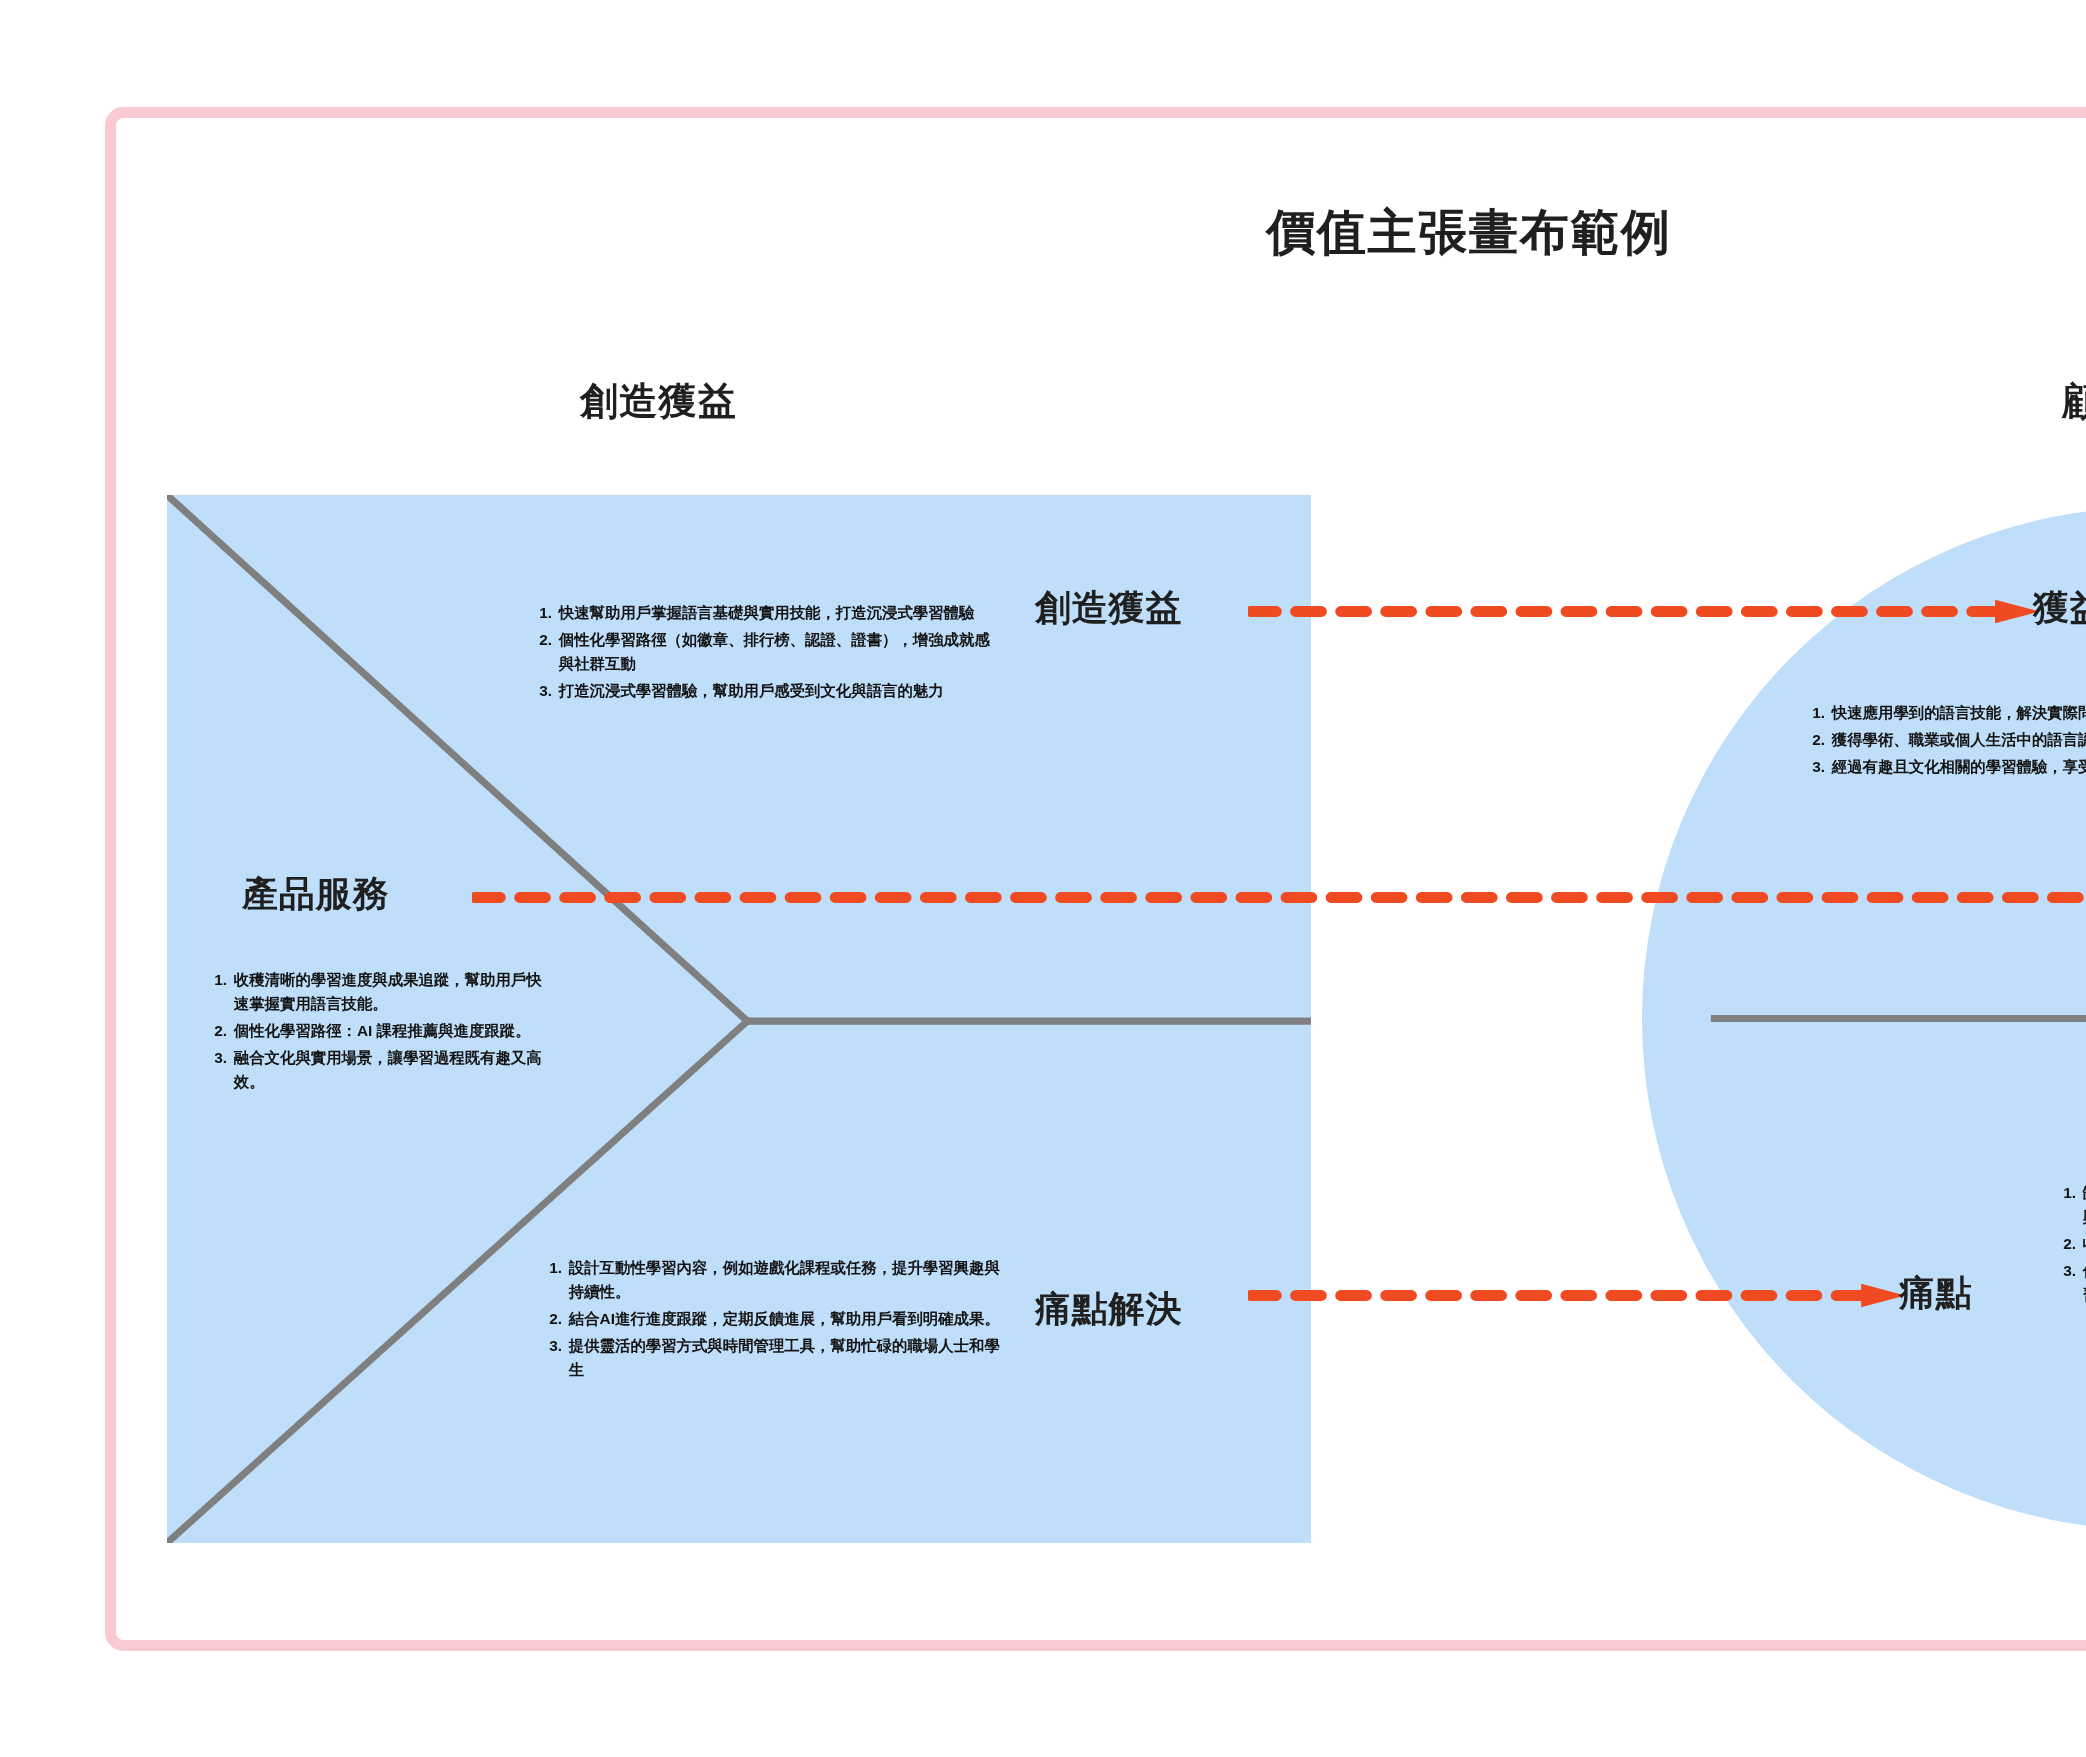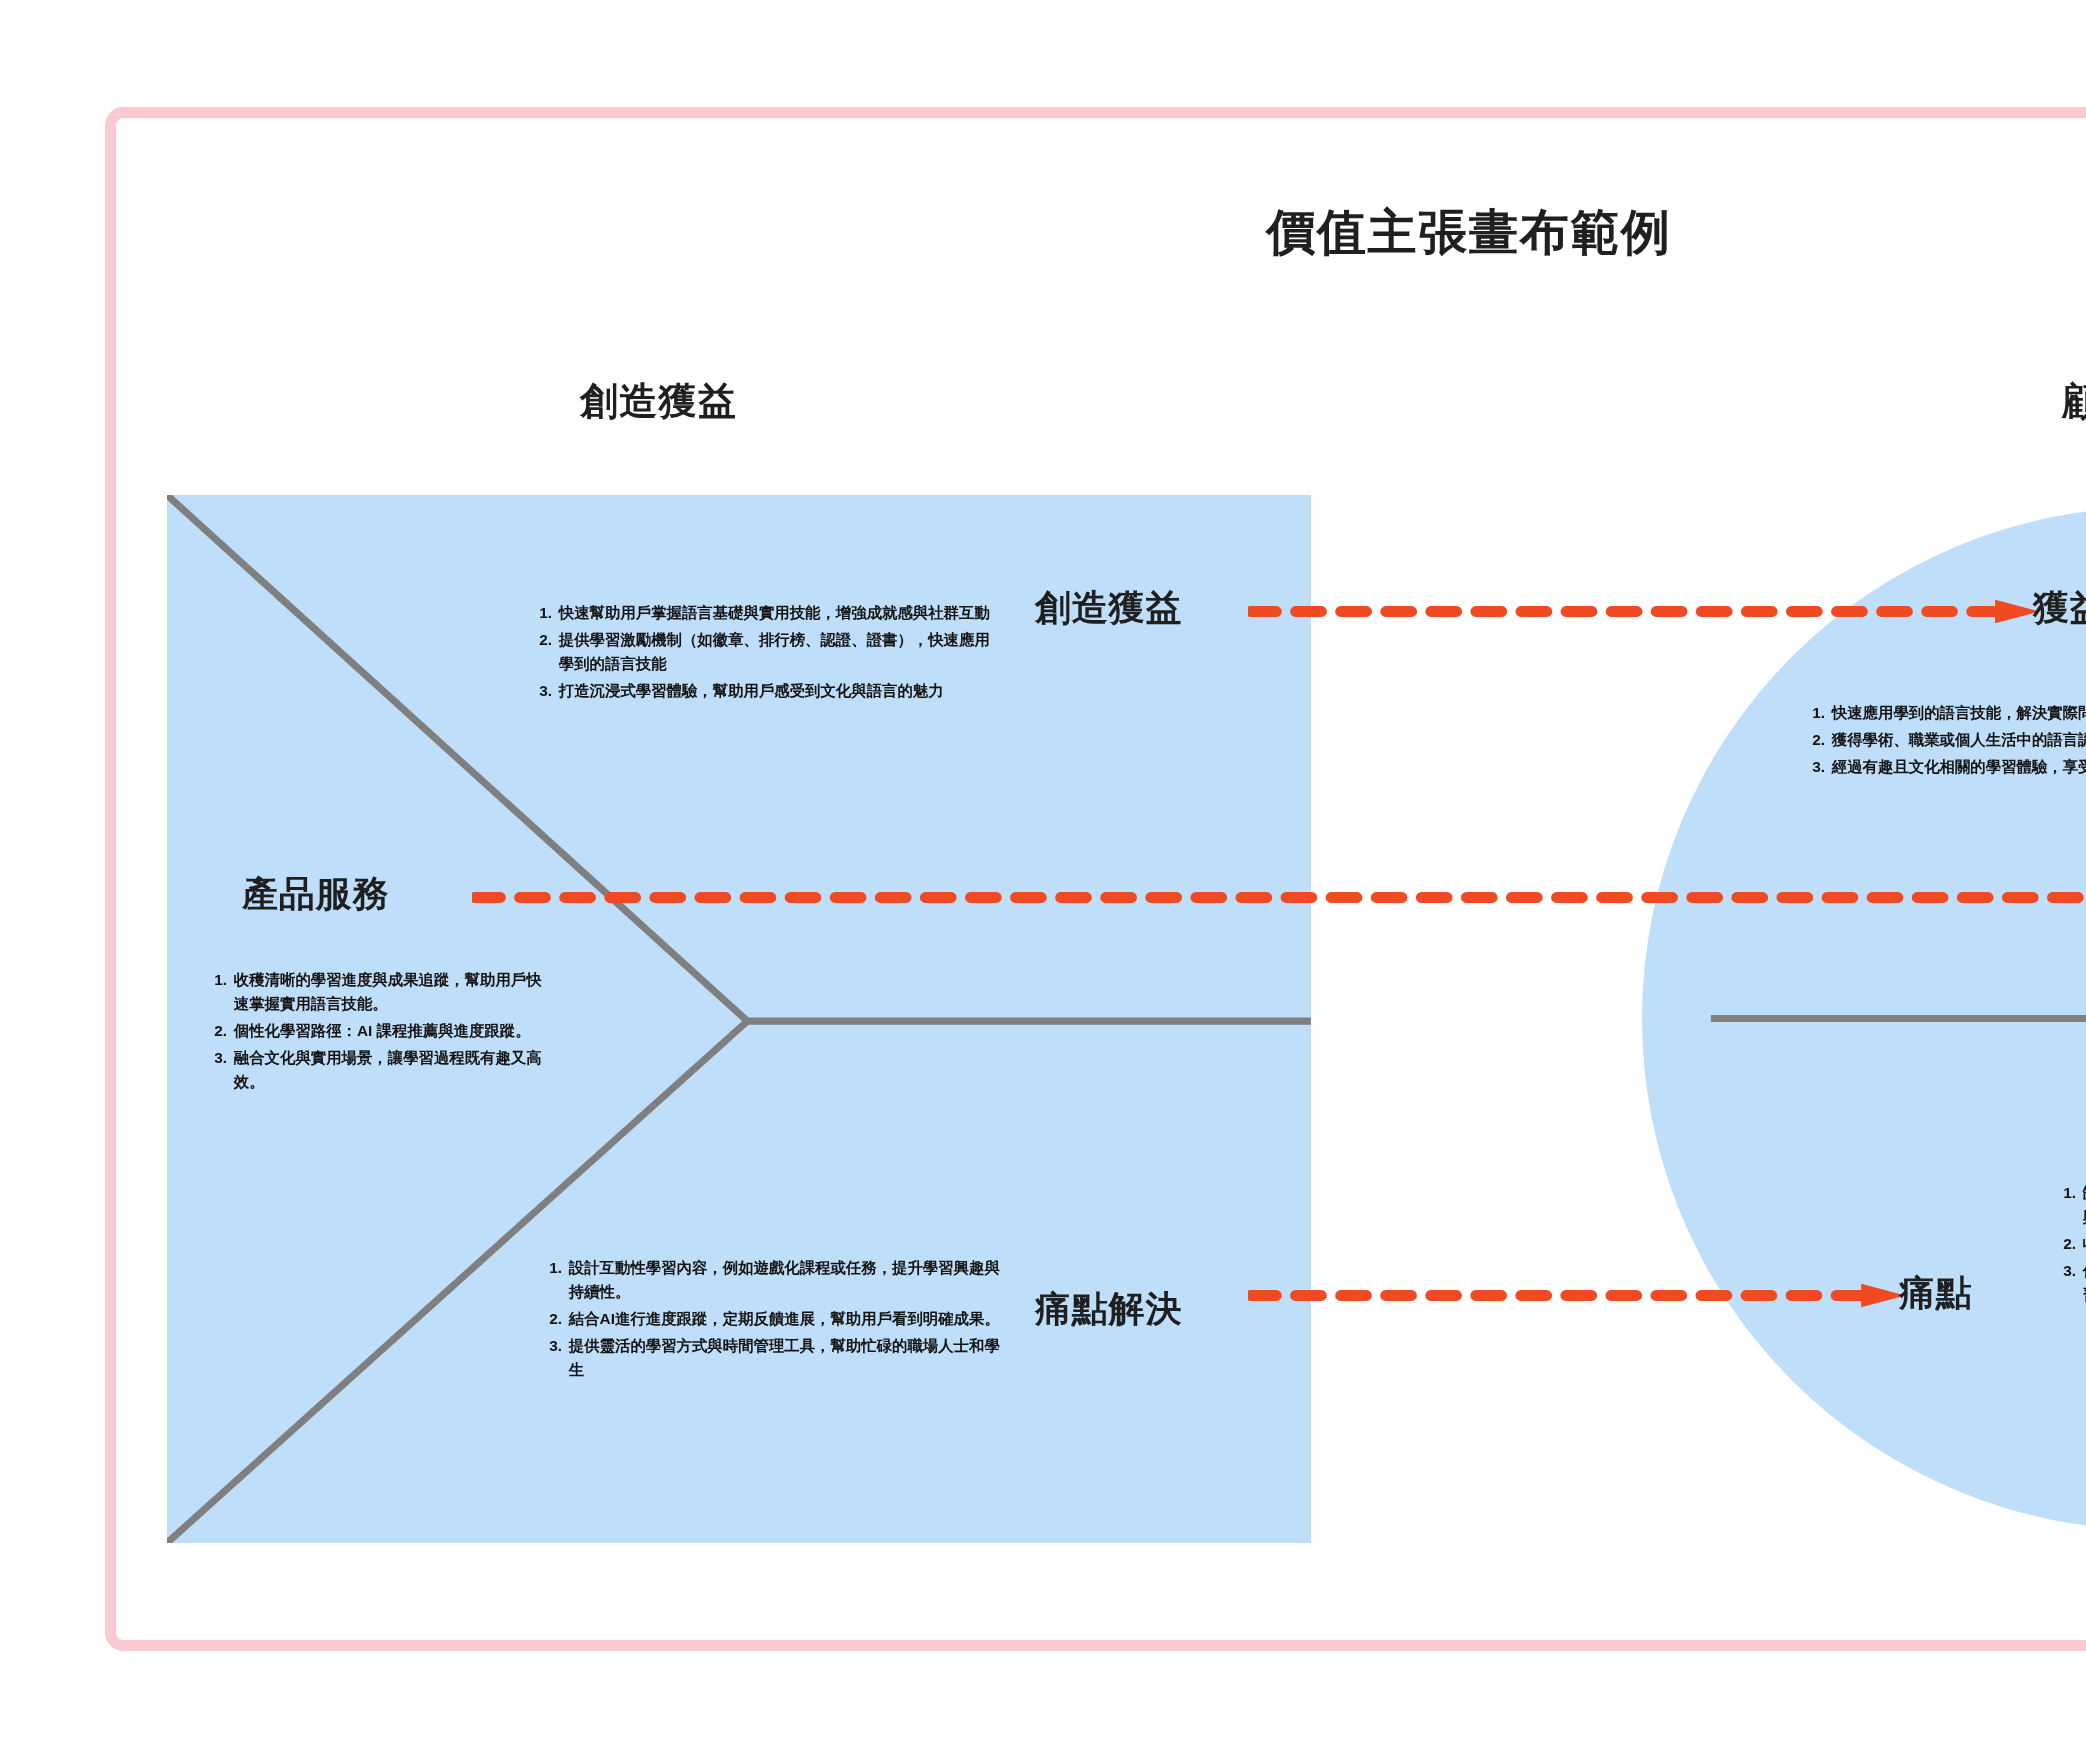--- a/index.html
+++ b/index.html
@@ -145,22 +145,22 @@
 <div id="cp-circle">
   <svg id="cp-divider" viewBox="0 0 2450 2450">
     <line x1="1440" y1="1225" x2="2260" y2="400" stroke="#7F7F7F" stroke-width="17"></line>
     <line x1="1440" y1="1225" x2="2260" y2="2050" stroke="#7F7F7F" stroke-width="17"></line>
     <line x1="1440" y1="1225" x2="165" y2="1225" stroke="#7F7F7F" stroke-width="17"></line>
   </svg>
 </div>
 
 <div class="block" id="block-gain-creators">
   <ol>
-    <li>快速幫助用戶掌握語言基礎與實用技能，增強成就感與社群互動</li>
-    <li>提供學習激勵機制（如徽章、排行榜、認證、證書），快速應用學到的語言技能</li>
+    <li>快速幫助用戶掌握語言基礎與實用技能，打造沉浸式學習體驗</li>
+    <li>個性化學習路徑（如徽章、排行榜、認證、證書），增強成就感與社群互動</li>
     <li>打造沉浸式學習體驗，幫助用戶感受到文化與語言的魅力</li>
   </ol>
 </div>
 
 <div class="block" id="block-products">
   <ol>
     <li>收穫清晰的學習進度與成果追蹤，幫助用戶快速掌握實用語言技能。</li>
     <li>個性化學習路徑：AI 課程推薦與進度跟蹤。</li>
     <li>融合文化與實用場景，讓學習過程既有趣又高效。</li>
   </ol>

